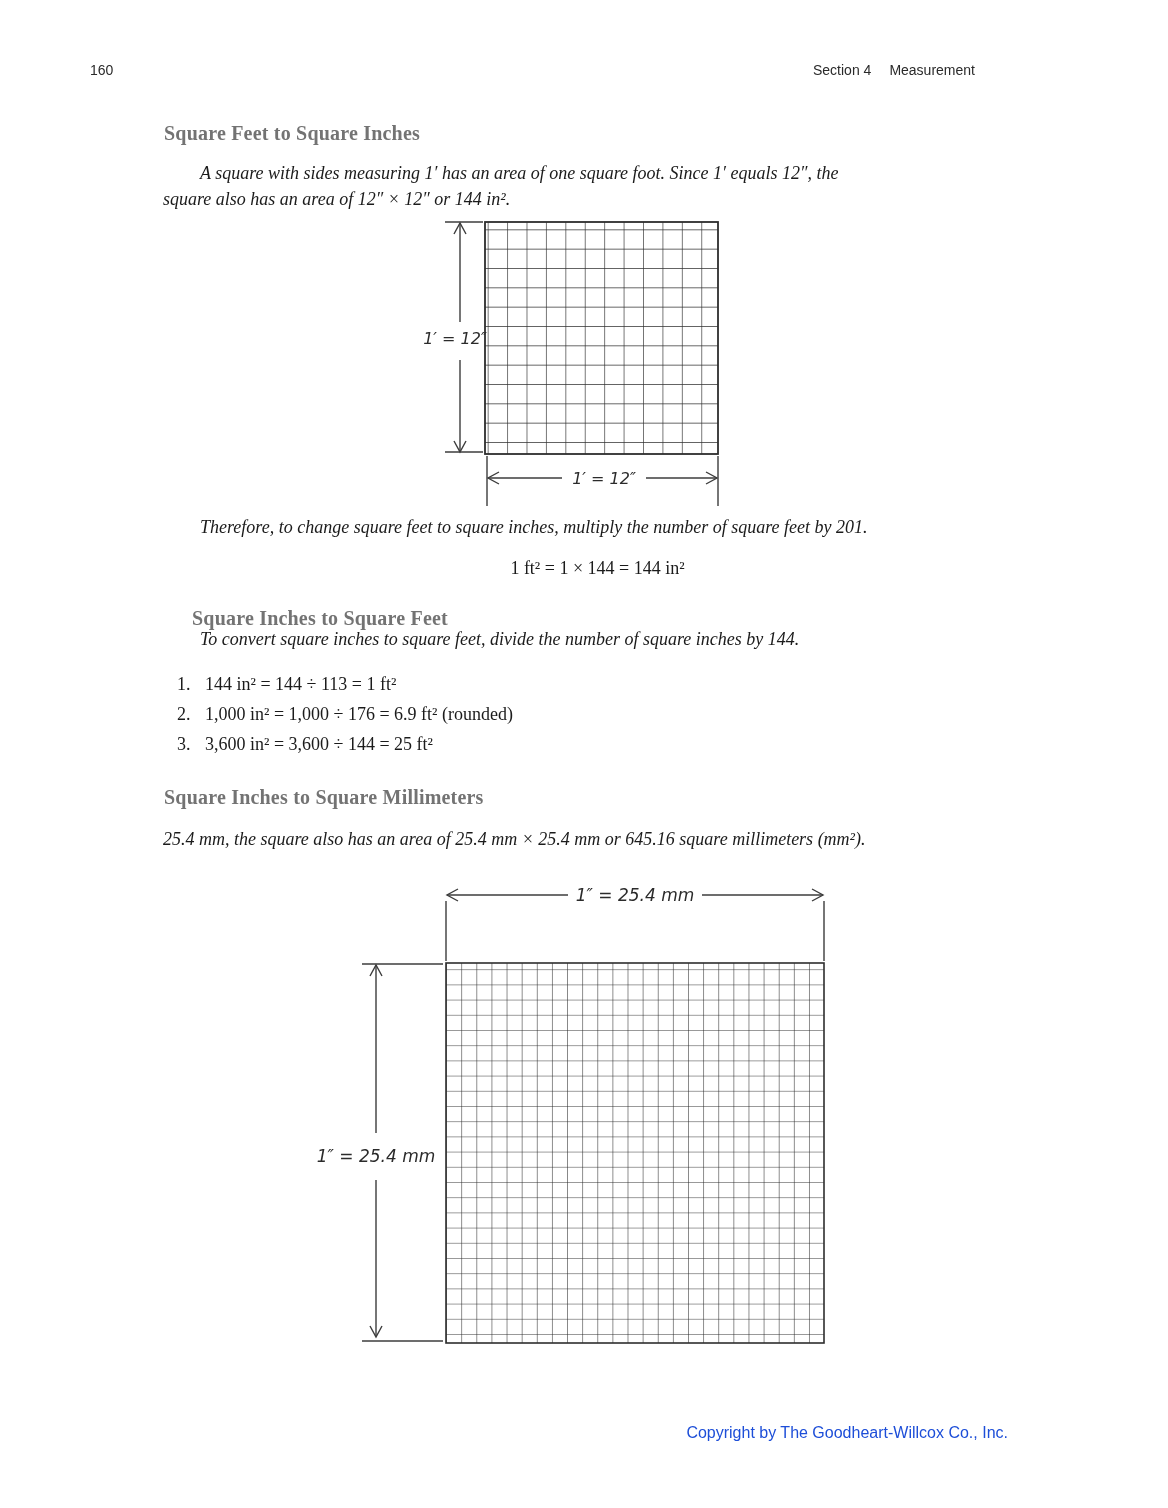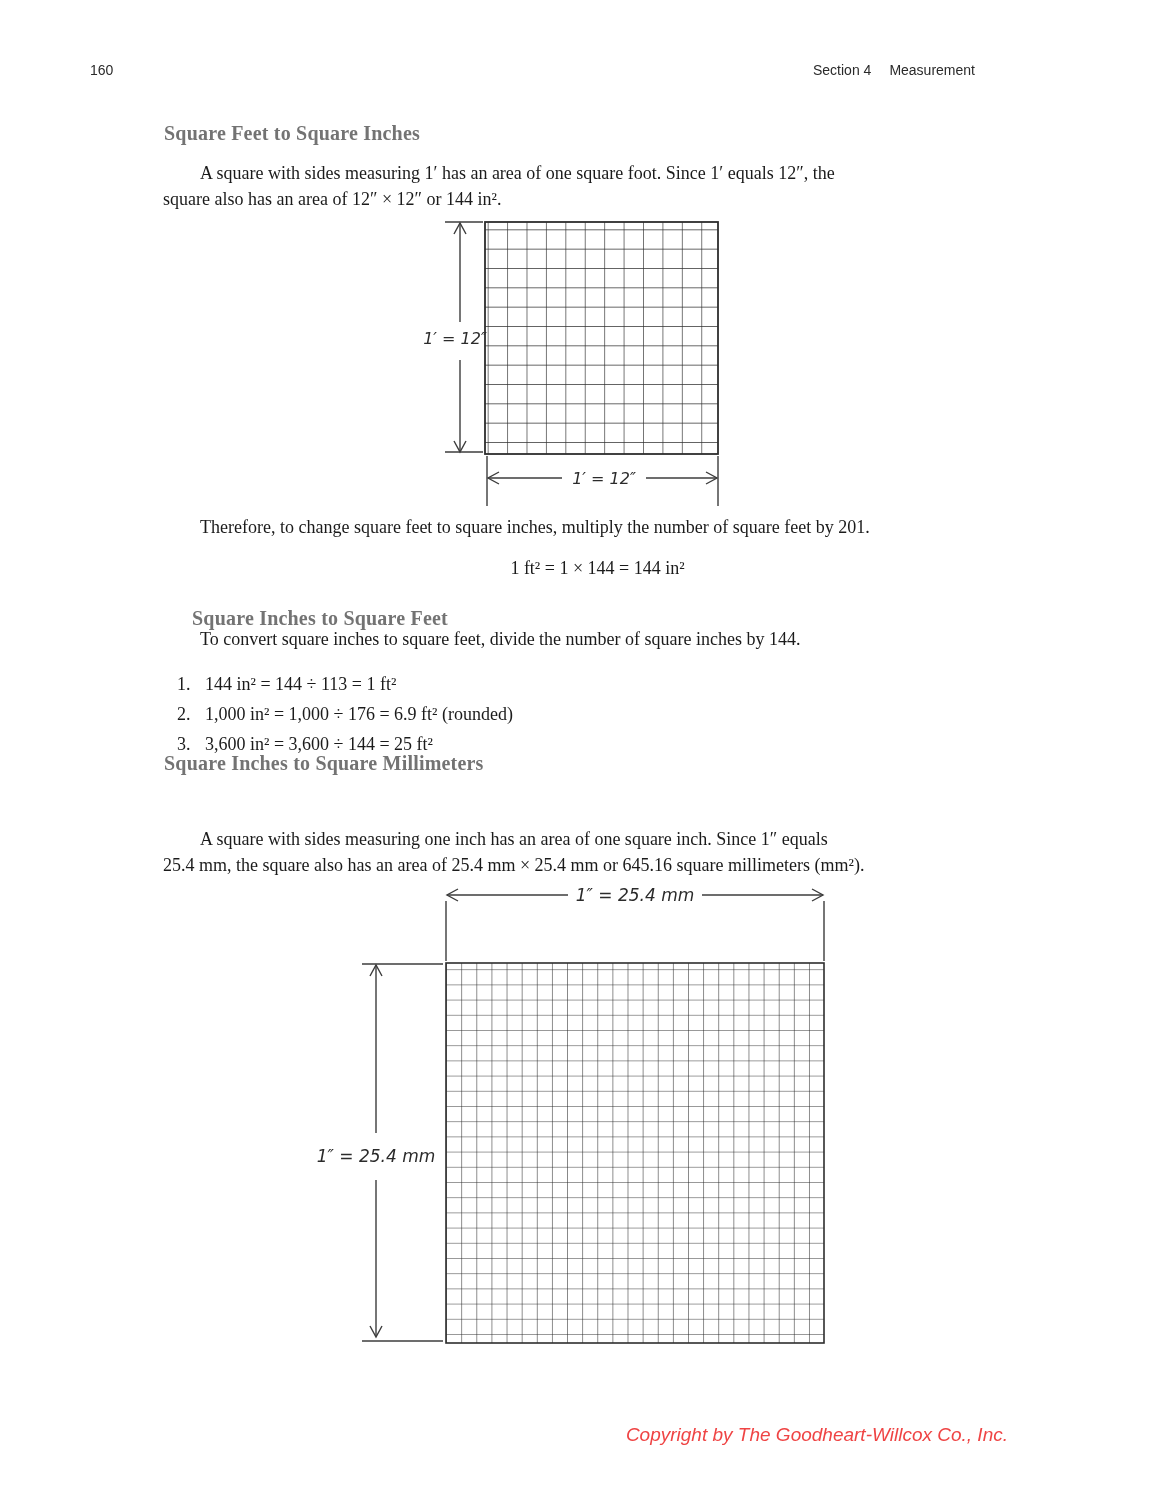--- a/index.html
+++ b/index.html
@@ -15,32 +15,32 @@
   .hdr {
     font-family: "Liberation Sans", sans-serif;
     font-size: 14px; color: #2a2a2a;
   }
   .hdr-gap { display: inline-block; width: 18px; }
   h1.head {
     font-size: 20px; font-weight: bold; margin: 0;
     letter-spacing: 0.2px; color: #737373;
   }
   .para {
-    width: 845px; font-size: 18px; line-height: 26px; margin: 0;
+    width: 845px; font-size: 18px; line-height: 26px; margin: 0; font-style: italic;
   }
   .para .line { display: block; }
   .para .indent { padding-left: 37px; }
   .equation {
     width: 845px; text-align: center; font-size: 18px; margin: 12px;
   }
   .list-row { display: flex; height: 30px; align-items: baseline; font-size: 18px; }
   .list-num { width: 28px; flex: 0 0 28px; }
   .footer {
     font-family: "Liberation Sans", sans-serif;
-    font-size: 19px; color: #ef4444; font-style: italic;
+    font-size: 16px; color: #1d4ed8;
   }
   svg.fig { overflow: visible; }
   .dimlabel {
     font-family: "DejaVu Sans", sans-serif;
     font-style: italic;
     fill: #2b2b2b;
   }
   .dl1 { font-size: 16px; }
   .dl2 { font-size: 17px; }
 </style>
@@ -106,24 +106,23 @@
   <div class="list-row">
     <span class="list-num">2.</span>
     <span>1,000 in² = 1,000 ÷ 176 = 6.9 ft² (rounded)</span>
   </div>
   <div class="list-row">
     <span class="list-num">3.</span>
     <span>3,600 in² = 3,600 ÷ 144 = 25 ft²</span>
   </div>
 </div>
 
-<h1 class="abs head" style="left:164px; top:752px;">Square Inches to Square Millimeters</h1>
+<h1 class="abs head" style="left:164px; top:786px;">Square Inches to Square Millimeters</h1>
 
 <p class="abs para" style="left:163px; top:826px; width:852px;">
-  <span class="line indent">A square with sides measuring one inch has an area of one square inch. Since 1″ equals</span>
   <span class="line">25.4 mm, the square also has an area of 25.4 mm × 25.4 mm or 645.16 square millimeters (mm²).</span>
 </p>
 
 <svg class="abs fig" style="left:310px; top:878px;" width="555" height="490" viewBox="0 0 555 490">
   <defs>
     <pattern id="gridB" width="15.12" height="15.2" patternUnits="userSpaceOnUse">
       <path d="M 15.12 0 H 0 V 15.2" fill="none" stroke="#2d2d2d" stroke-width="1.1"></path>
     </pattern>
   </defs>
   <rect x="136" y="85" width="378" height="380" fill="url(#gridB)"></rect>

